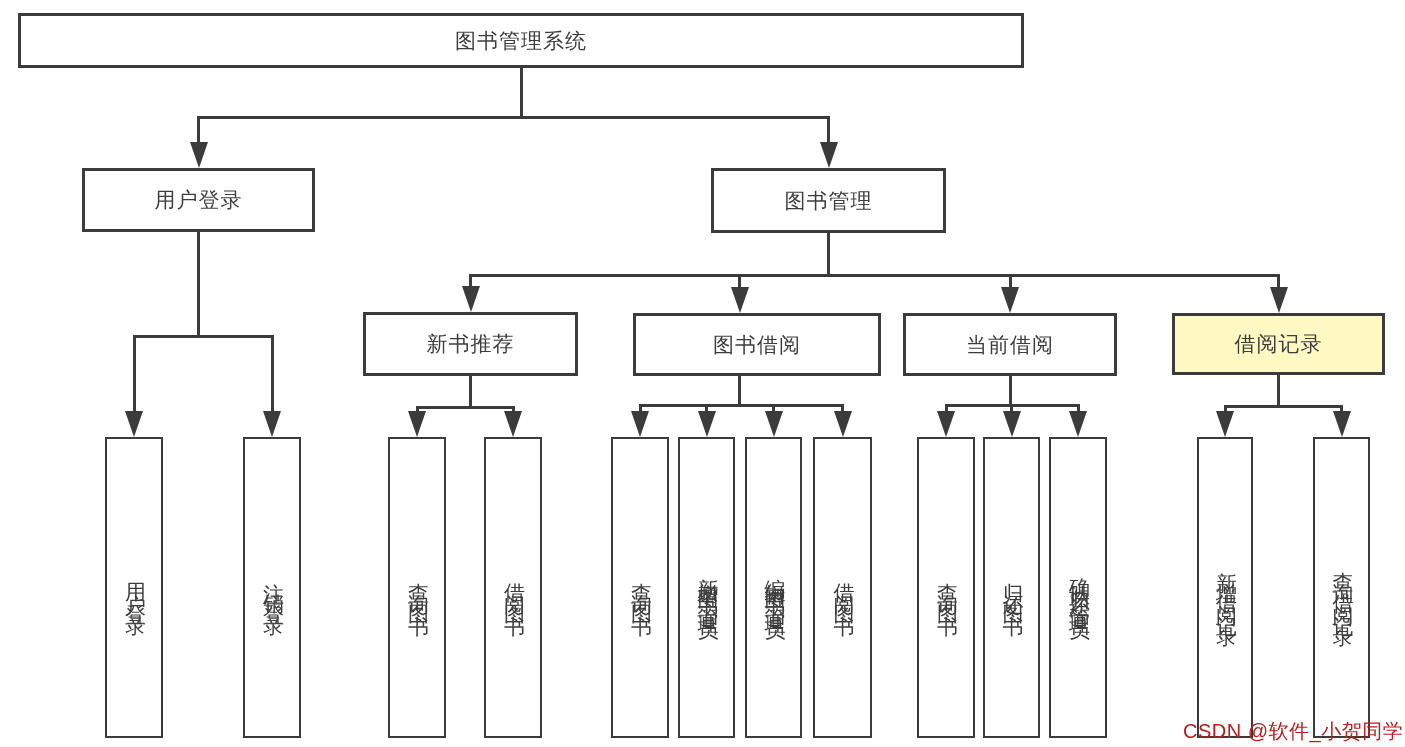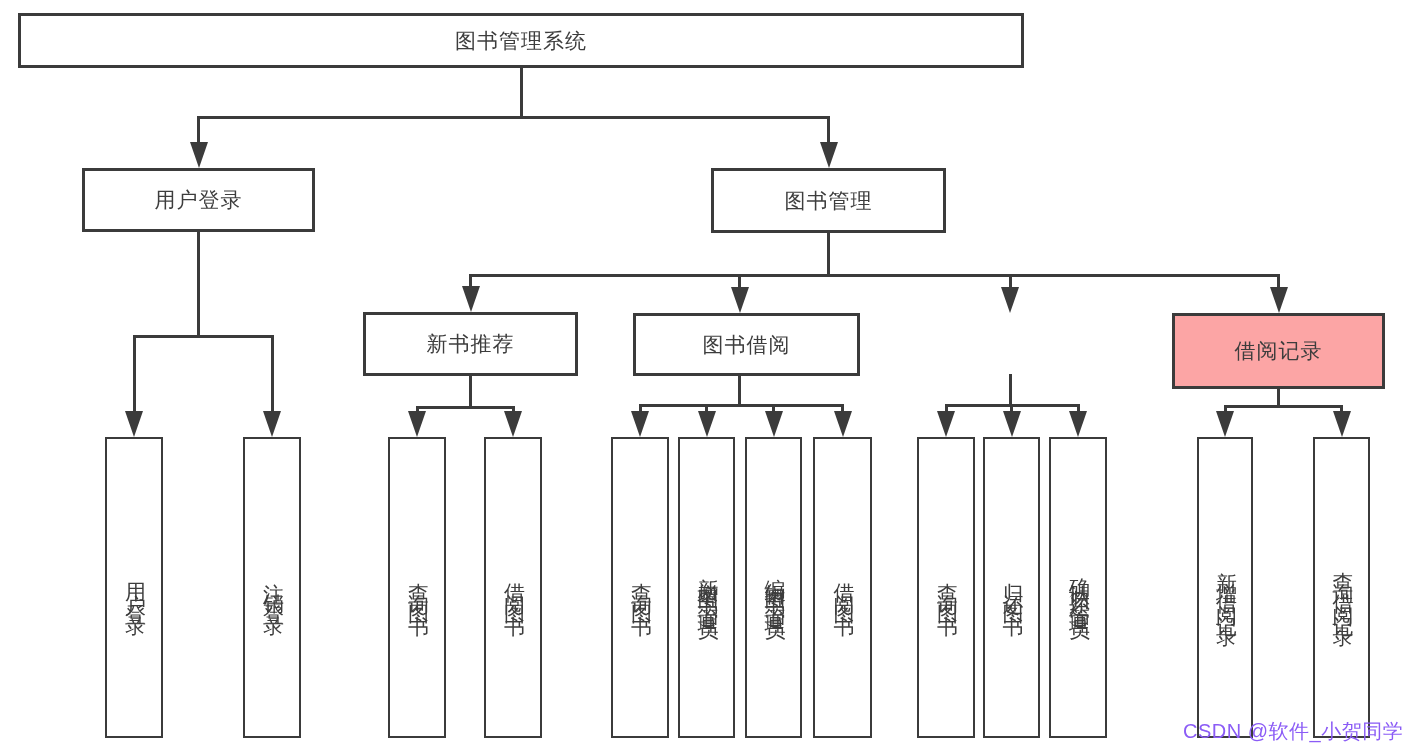--- a/index.html
+++ b/index.html
@@ -59,21 +59,21 @@
     color: #bfbfbf;
     letter-spacing: 0.5px;
     white-space: nowrap;
     z-index: 5;
   }
 </style>
 </head>
 <body>
 
 <div id="canvas" style="background: rgb(255, 255, 255);">
-  <span class="watermark" style="color: #8b5cf6;">CSDN @软件_小贺同学</span>
+  <span class="watermark" style="color: #b91c1c;">CSDN @软件_小贺同学</span>
 <div class="cline" style="left: 519.5px; top: 66px; width: 3px; height: 51px; background: rgb(59, 59, 59);"></div>
     <div class="cline" style="left: 197px; top: 115.5px; width: 633px; height: 3px; background: rgb(59, 59, 59);"></div>
     <div class="cline" style="left: 197px; top: 115.5px; width: 3px; height: 32.5px; background: rgb(59, 59, 59);"></div>
     <div class="arrow" style="left: 189.5px; top: 142px; border-top-color: rgb(59, 59, 59);"></div>
     <div class="cline" style="left: 827px; top: 115.5px; width: 3px; height: 32.5px; background: rgb(59, 59, 59);"></div>
     <div class="arrow" style="left: 819.5px; top: 142px; border-top-color: rgb(59, 59, 59);"></div>
     <div class="cline" style="left: 197px; top: 230px; width: 3px; height: 106px; background: rgb(59, 59, 59);"></div>
     <div class="cline" style="left: 132.5px; top: 334.5px; width: 141px; height: 3px; background: rgb(59, 59, 59);"></div>
     <div class="cline" style="left: 132.5px; top: 334.5px; width: 3px; height: 82.5px; background: rgb(59, 59, 59);"></div>
     <div class="arrow" style="left: 125px; top: 411px; border-top-color: rgb(59, 59, 59);"></div>
@@ -124,24 +124,27 @@
     </div>
     <div class="node h" style="left: 82px; top: 168px; width: 233px; height: 64px; border-color: rgb(59, 59, 59); background: rgb(255, 255, 255); color: rgb(61, 61, 61);">
       <span>用户登录</span>
     </div>
     <div class="node h" style="left: 363px; top: 312px; width: 215px; height: 64px; border-color: rgb(59, 59, 59); background: rgb(255, 255, 255); color: rgb(61, 61, 61);">
       <span>新书推荐</span>
     </div>
     <div class="node h" style="left: 711px; top: 168px; width: 235px; height: 65px; border-color: rgb(59, 59, 59); background: rgb(255, 255, 255); color: rgb(61, 61, 61);">
       <span>图书管理</span>
     </div>
-    <div class="node h" style="left: 633px; top: 313px; width: 227px; height: 63px; border-color: rgb(59, 59, 59); background: rgb(255, 255, 255); color: rgb(61, 61, 61);">
+    <div class="node h" style="left: 633px; top: 313px; width: 248px; height: 63px; border-color: rgb(59, 59, 59); background: rgb(255, 255, 255); color: rgb(61, 61, 61);">
       <span>图书借阅</span>
     </div>
-    <div class="node h" style="left: 1172px; top: 313px; width: 213px; height: 76px; border-color: rgb(59, 59, 59); background: #fca5a5; color: rgb(61, 61, 61); text-align: center;">
+    <div class="node h" style="left: 903px; top: 313px; width: 214px; height: 63px; border-color: rgb(59, 59, 59); background: rgb(255, 255, 255); color: rgb(61, 61, 61);">
+      <span>当前借阅</span>
+    </div>
+    <div class="node h" style="left: 1172px; top: 313px; width: 213px; height: 62px; border-color: rgb(59, 59, 59); background: #fef9c3; color: rgb(61, 61, 61); text-align: center;">
       <span>借阅记录</span>
     </div>
     <div class="node v leaf" style="left: 105px; top: 437px; width: 58px; height: 301px; border-color: rgb(59, 59, 59); background: rgb(255, 255, 255); color: rgb(61, 61, 61);">
       <span class="loose">用户登录</span>
     </div>
     <div class="node v leaf" style="left: 243px; top: 437px; width: 58px; height: 301px; border-color: rgb(59, 59, 59); background: rgb(255, 255, 255); color: rgb(61, 61, 61);">
       <span class="loose">注销登录</span>
     </div>
     <div class="node v leaf" style="left: 388px; top: 437px; width: 58px; height: 301px; border-color: rgb(59, 59, 59); background: rgb(255, 255, 255); color: rgb(61, 61, 61);">
       <span class="loose">查询图书</span>

